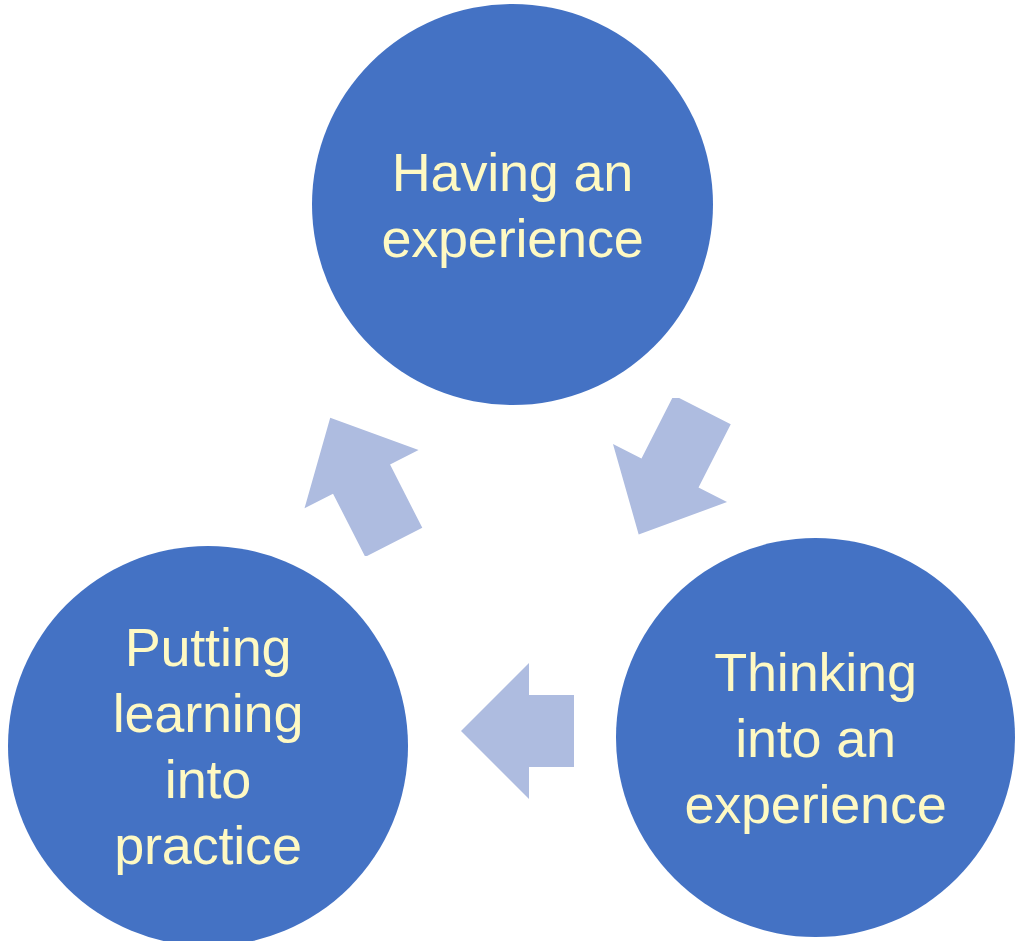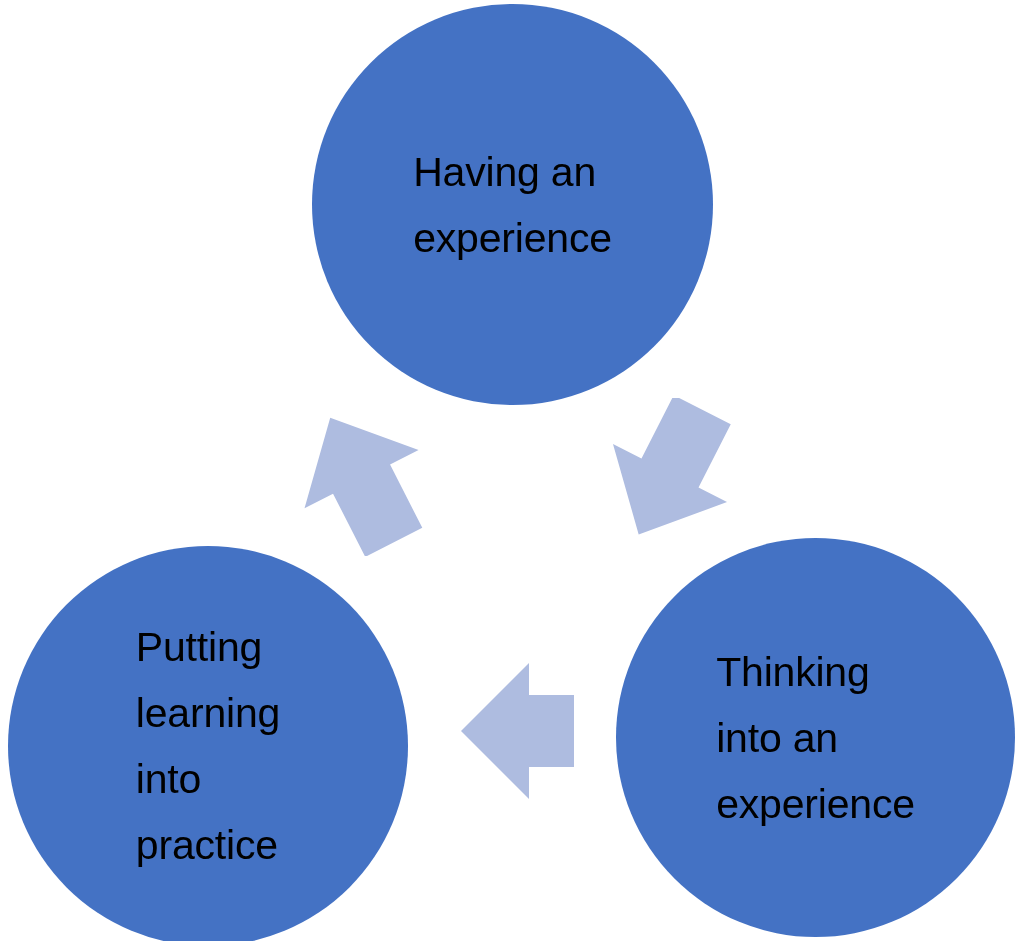--- a/index.html
+++ b/index.html
@@ -20,26 +20,26 @@
   }
   .cycle-node {
     position: absolute;
     border-radius: 50%;
     display: flex;
     align-items: center;
     justify-content: center;
     box-sizing: border-box;
   }
   .cycle-node-label {
-    color: #000000;
+    color: #fef9c3;
     font-family: "Liberation Sans", sans-serif;
-    font-size: 41px;
+    font-size: 54px;
     line-height: 66px;
     font-weight: 400;
-    text-align: left;
+    text-align: center;
     white-space: pre-line;
     letter-spacing: -0.2px;
     padding: 0 18px;
   }
   #node-having { left: 312px; top: 4px;   width: 401px; height: 401px; }
   #node-thinking { left: 616px; top: 538px; width: 399px; height: 399px; }
   #node-putting  { left: 8px;   top: 546px; width: 400px; height: 400px; }
 
   .cycle-arrow {
     position: absolute;

